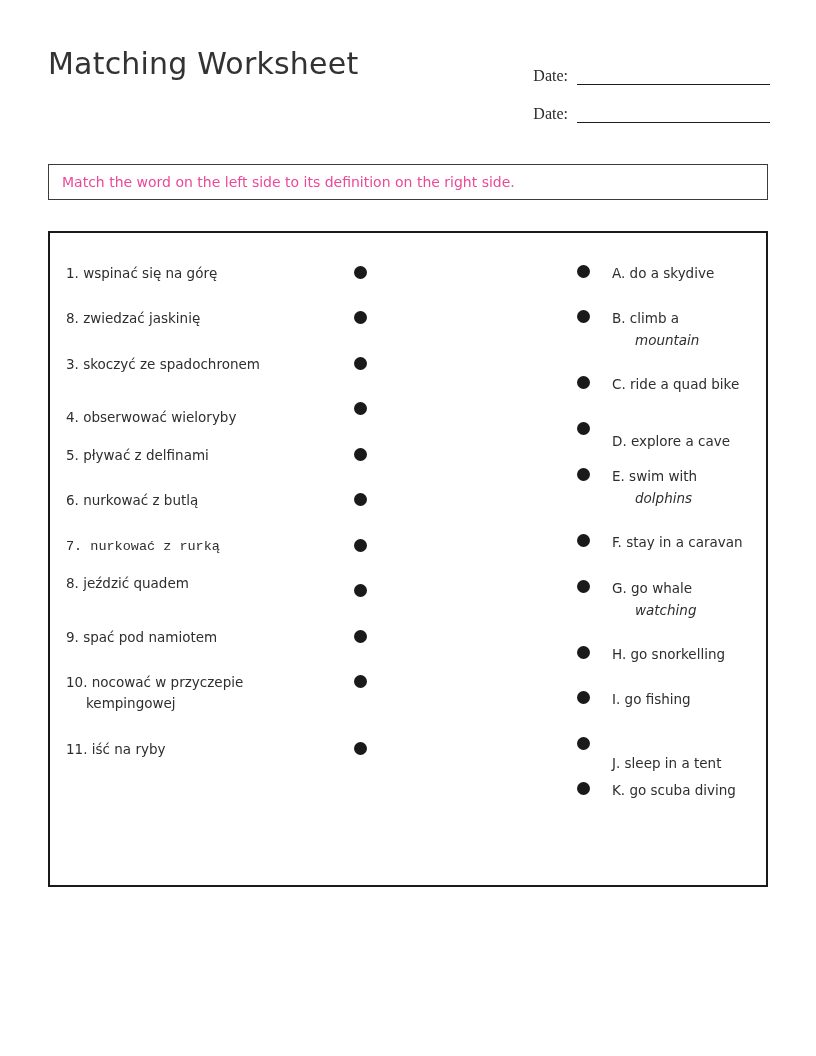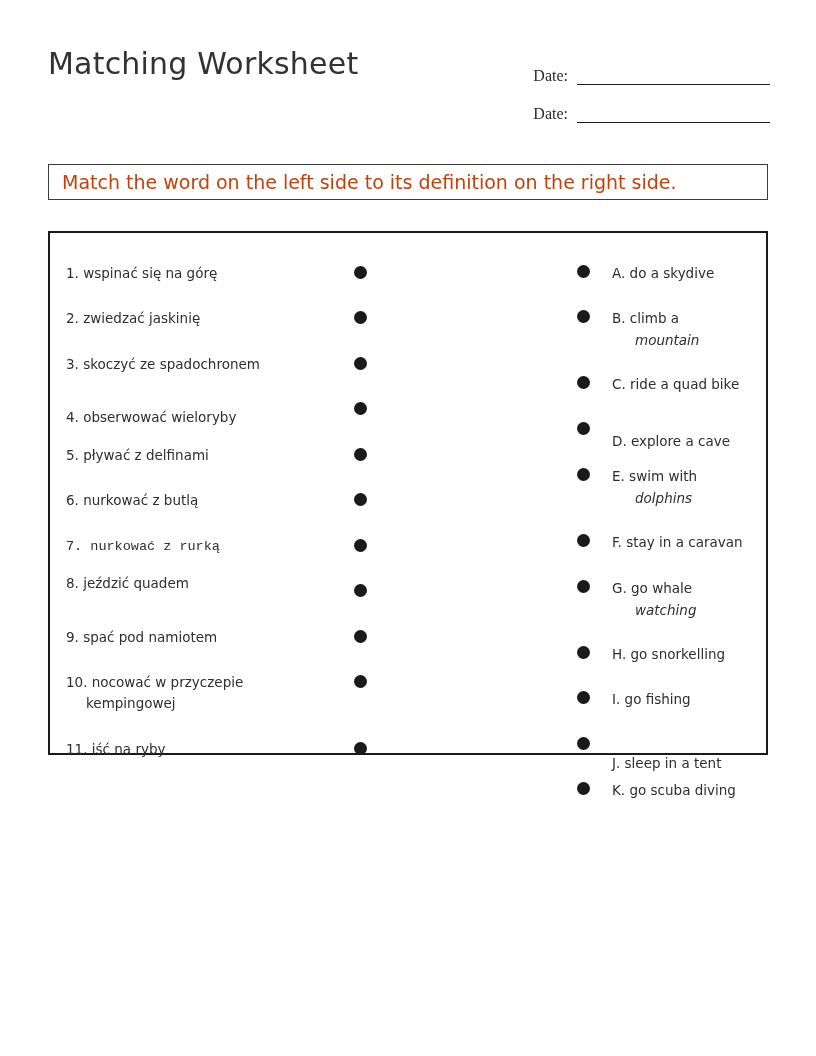--- a/index.html
+++ b/index.html
@@ -73,32 +73,32 @@
     width: 720px;
     height: 36px;
     box-sizing: border-box;
     border: 1px solid #3b3b3b;
     background: #ffffff;
     display: flex;
     align-items: center;
     padding-left: 13px;
   }
   .instruction-text {
-    font-size: 19px;
-    color: #c2410c;
+    font-size: 14px;
+    color: #ec4899;
     line-height: 18px;
   }
 
   
   .match-panel {
     position: absolute;
     left: 48px;
     top: 231px;
     width: 720px;
-    height: 524px;
+    height: 656px;
     box-sizing: border-box;
     border: 2px solid #1a1a1a;
     background: #ffffff;
   }
 
   .col-left {
     position: absolute;
     left: 0;
     top: 0;
     width: 320px;
@@ -202,21 +202,21 @@
 
   <div class="instruction-box">
     <span class="instruction-text">Match the word on the left side to its definition on the right side.</span>
   </div>
 
   <div class="match-panel">
     <div class="col-left" id="left-column">
         <div class="left-dot" style="top: 33px;"></div>
         <div class="left-item" style="top: 30px;"><span>1. wspinać się na górę</span></div>
         <div class="left-dot" style="top: 78px;"></div>
-        <div class="left-item" style="top: 75px;"><span>2. zwiedzać jaskinię</span></div>
+        <div class="left-item" style="top: 75px;"><span>8. zwiedzać jaskinię</span></div>
         <div class="left-dot" style="top: 124px;"></div>
         <div class="left-item" style="top: 121px;"><span>3. skoczyć ze spadochronem</span></div>
         <div class="left-dot" style="top: 169px;"></div>
         <div class="left-item" style="top: 154px; margin-top: 20px;"><span>4. obserwować wieloryby</span></div>
         <div class="left-dot" style="top: 215px;"></div>
         <div class="left-item" style="top: 212px;"><span>5. pływać z delfinami</span></div>
         <div class="left-dot" style="top: 260px;"></div>
         <div class="left-item" style="top: 257px;"><span>6. nurkować z butlą</span></div>
         <div class="left-dot" style="top: 306px;"></div>
         <div class="left-item" style="top: 303px; font-family: Liberation Mono, monospace;"><span>7. nurkować z rurką</span></div>

